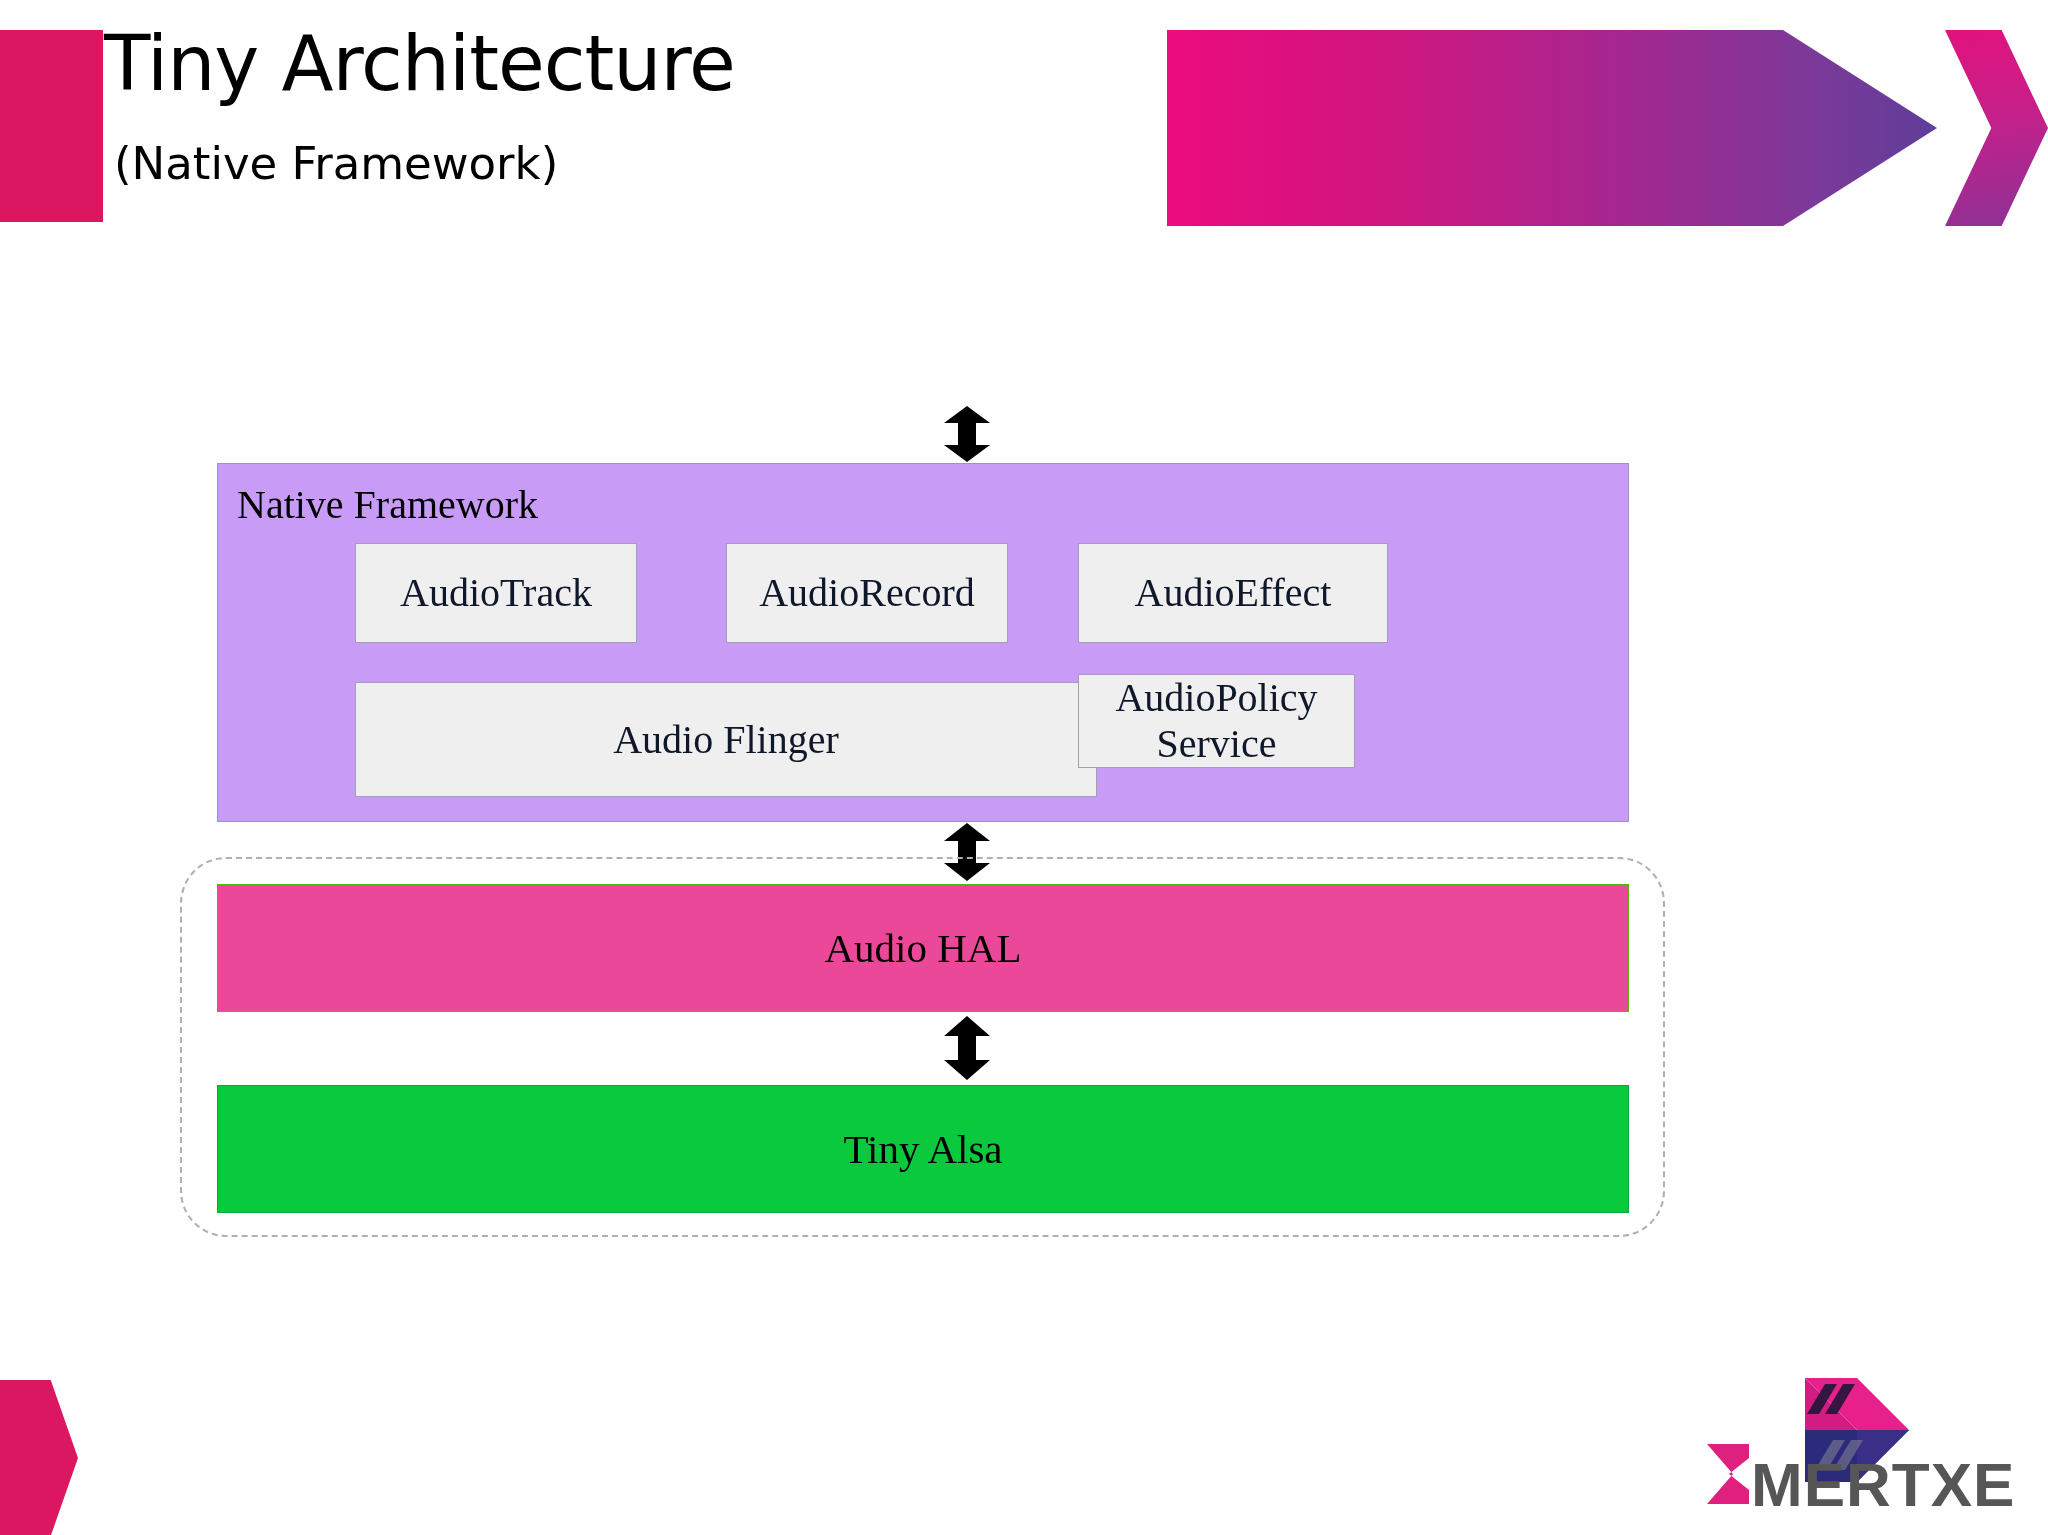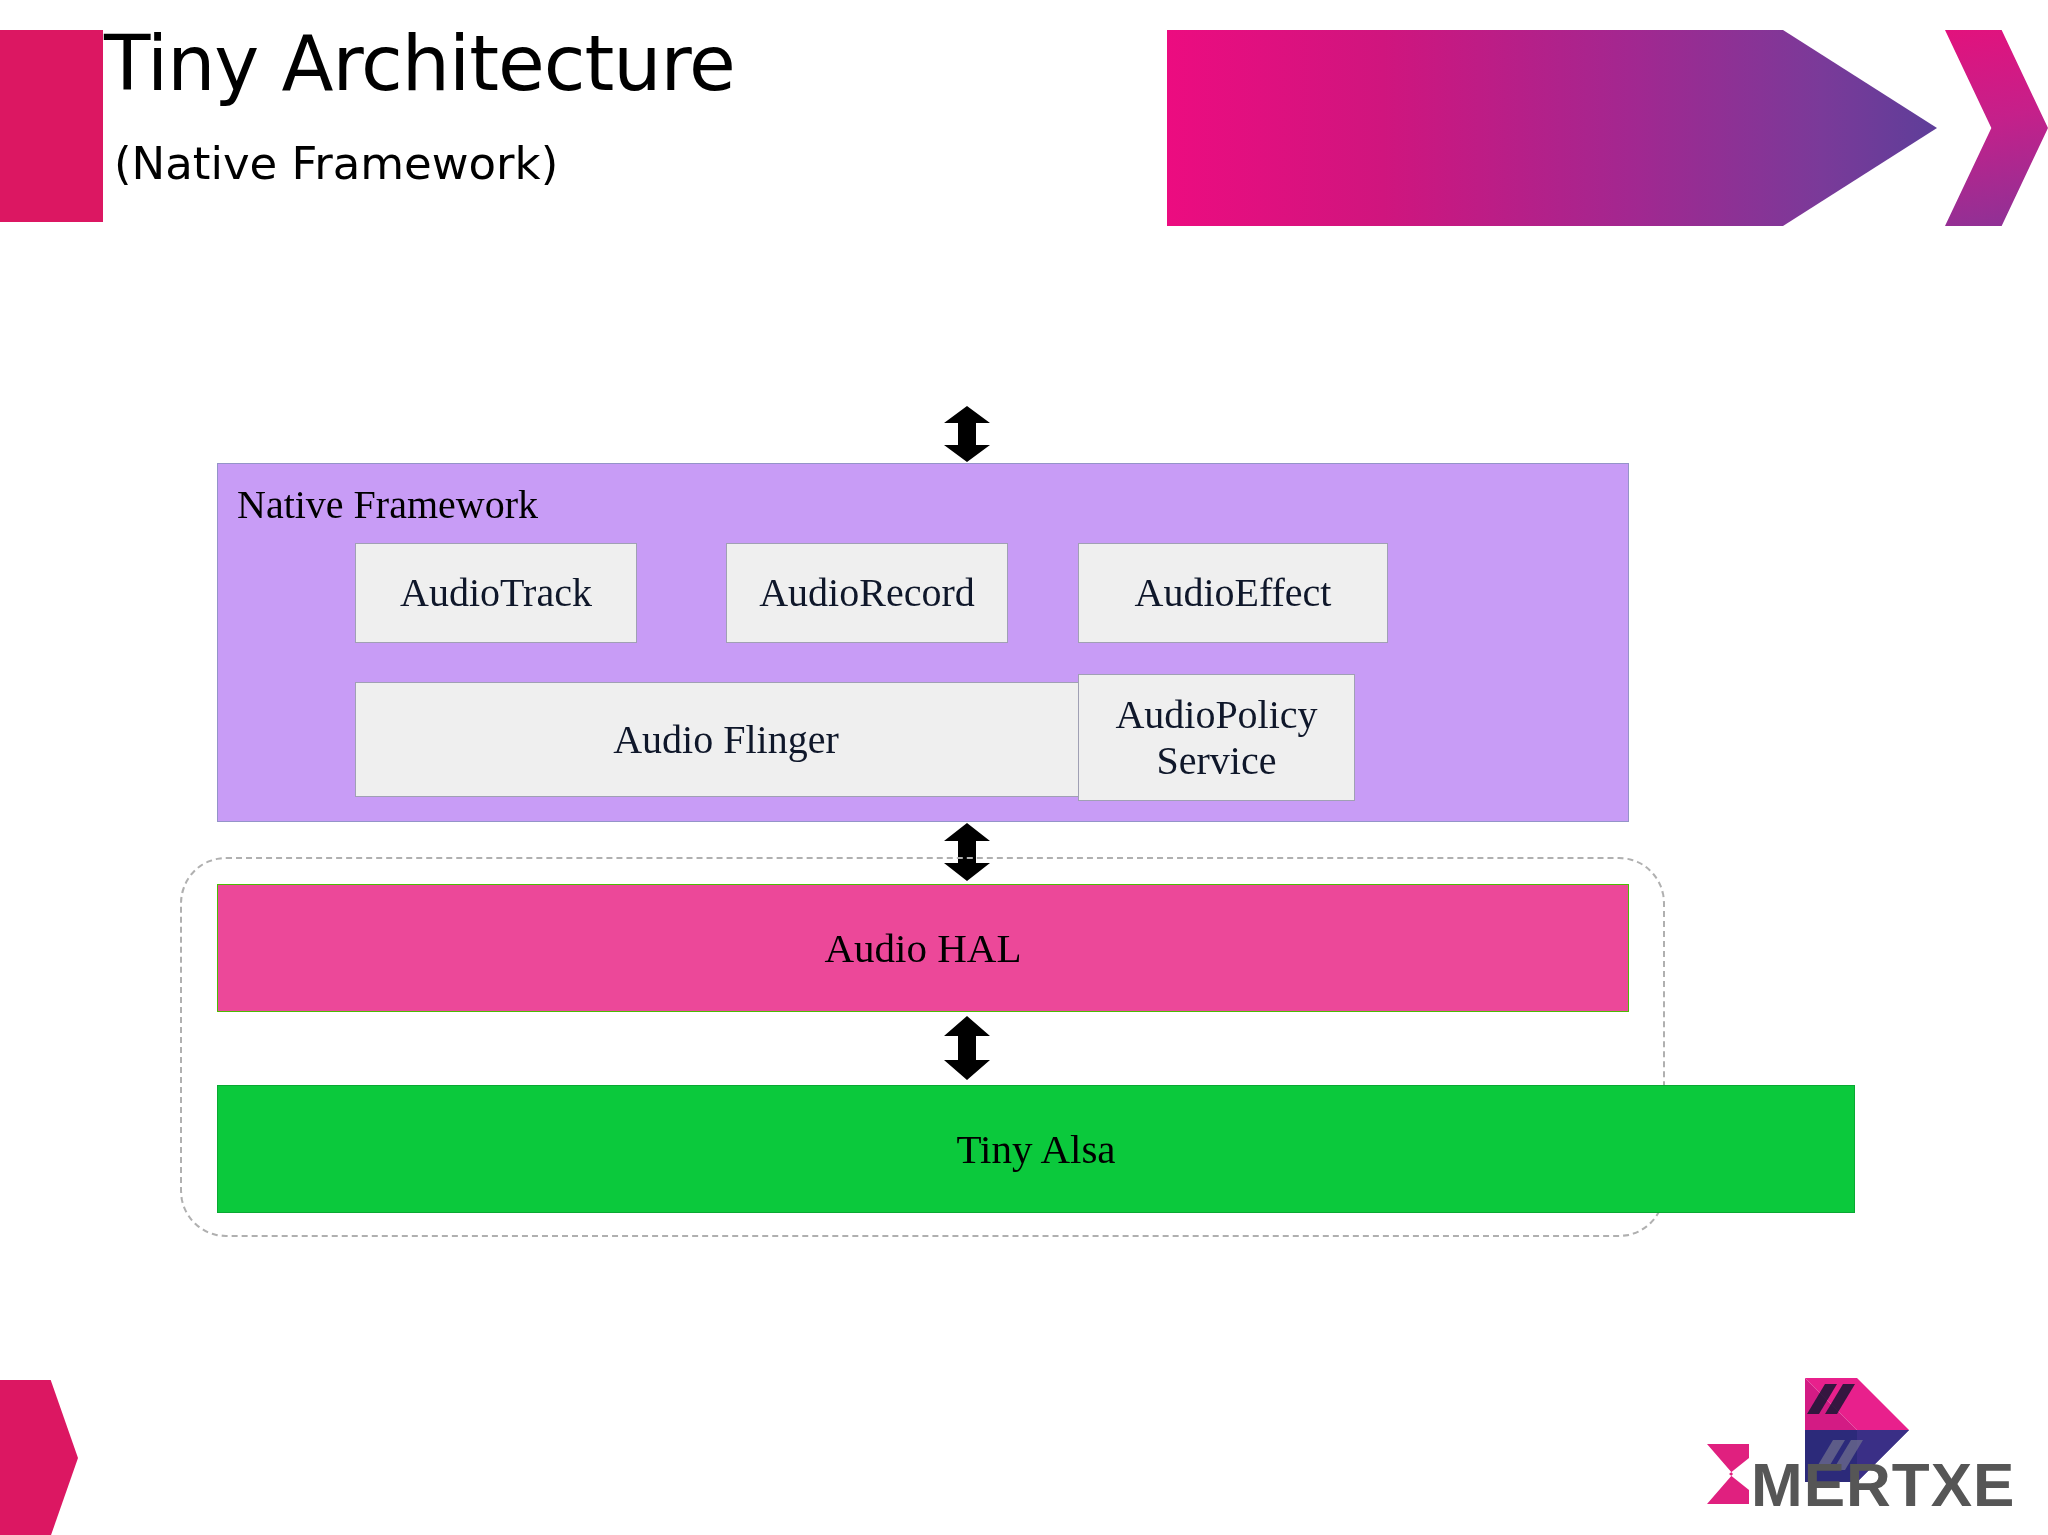--- a/index.html
+++ b/index.html
@@ -126,21 +126,21 @@
     font-family: "Liberation Serif", serif;
     font-size: 40px;
     color: #0f172a;
     line-height: 46px;
   }
 
   .ib-audiotrack   { left: 355px; top: 543px; width: 282px; height: 100px; }
   .ib-audiorecord  { left: 726px; top: 543px; width: 282px; height: 100px; }
   .ib-audioeffect  { left: 1078px; top: 543px; width: 310px; height: 100px; }
   .ib-audioflinger { left: 355px; top: 682px; width: 742px; height: 115px; }
-  .ib-audiopolicy  { left: 1078px; top: 674px; width: 277px; height: 127px; }
+  .ib-audiopolicy  { left: 1078px; top: 674px; width: 277px; height: 94px; }
 
   
   .hal-container {
     position: absolute;
     left: 180px;
     top: 857px;
     width: 1485px;
     height: 380px;
     box-sizing: border-box;
     border: 2px dashed #B0B0B0;
@@ -153,21 +153,21 @@
     width: 1412px;
     height: 128px;
     background: #ec4899;
     border: 1px solid #4BBB03;
     font-size: 41px;
   }
 
   .tiny-alsa {
     left: 217px;
     top: 1085px;
-    width: 1638px;
+    width: 1412px;
     height: 128px;
     background: #0BC93C;
     border: 1px solid #09A832;
     font-size: 41px;
   }
 
   
   .arrow {
     position: absolute;
     width: 46px;

